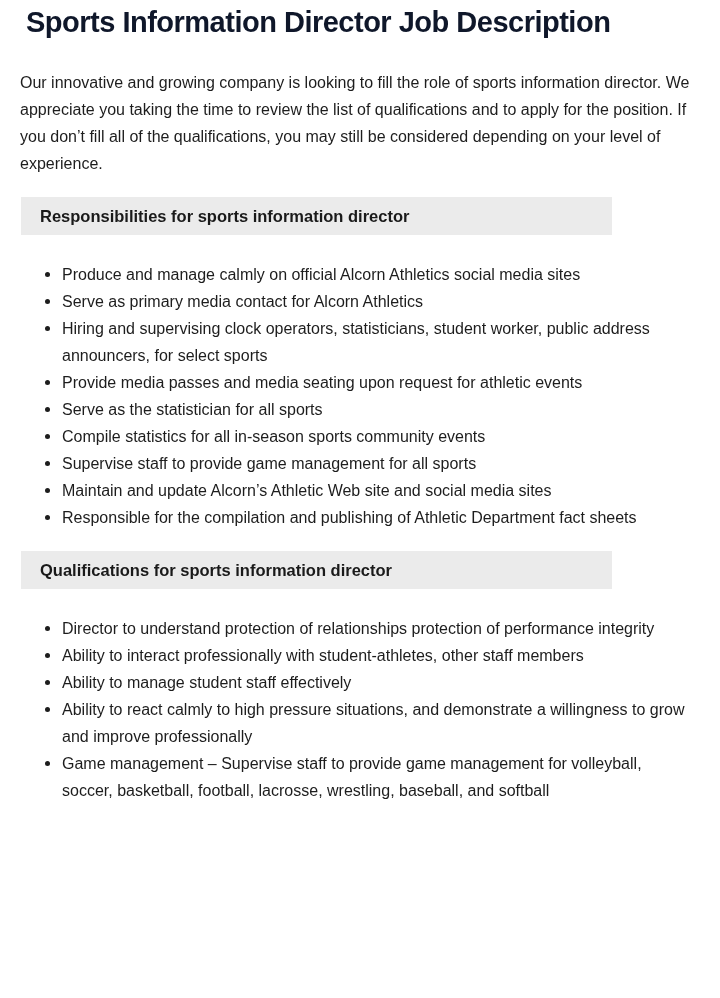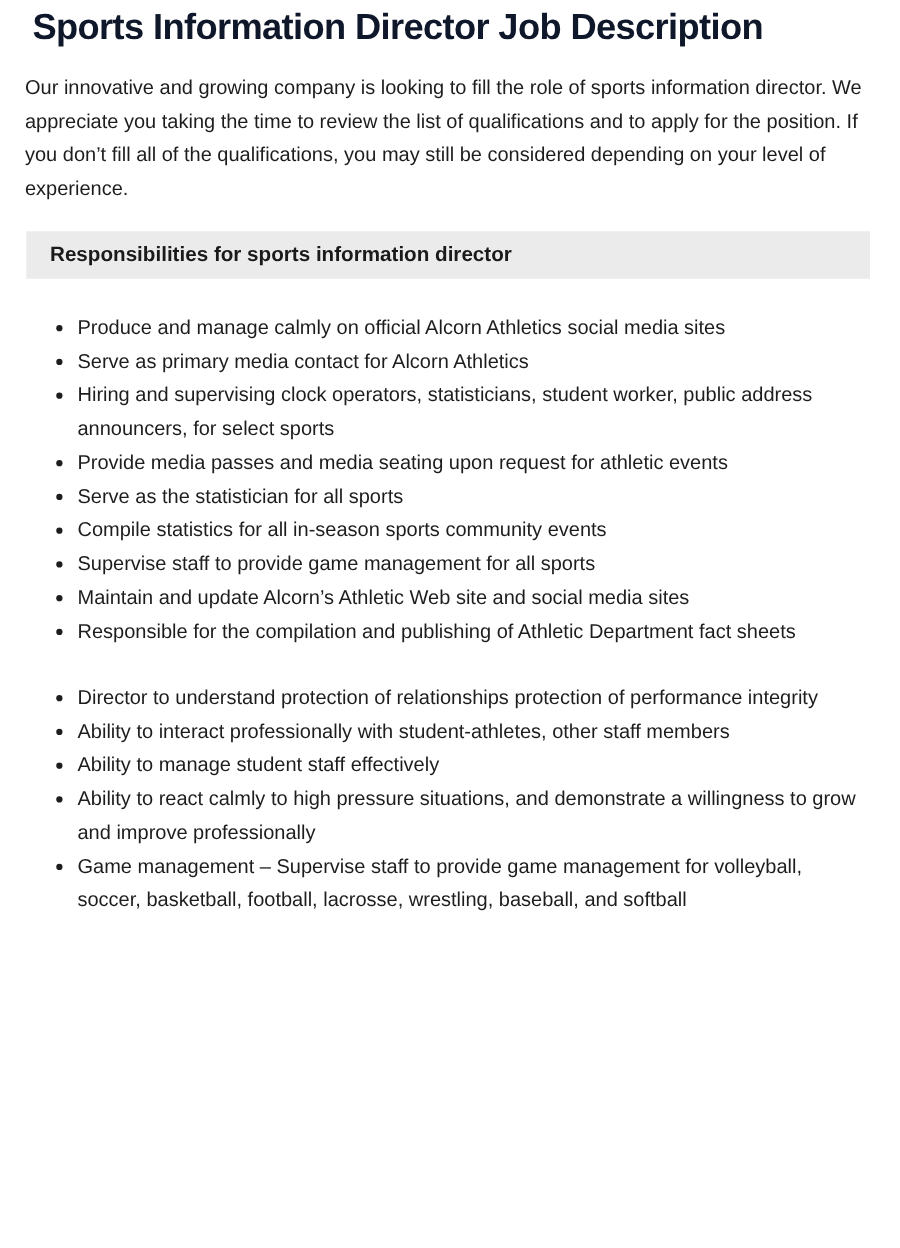--- a/index.html
+++ b/index.html
@@ -18,28 +18,28 @@
   .page-title {
     font-size: 29px;
     font-weight: bold;
     letter-spacing: -0.5px;
     color: #0f172a;
     padding-left: 6px;
     margin-top: 0;
     white-space: nowrap;
   }
   .intro {
-    margin-top: 18px;
+    margin-top: 30px;
     font-size: 16px;
     line-height: 27px;
     color: #1d1d1d;
   }
   .section { margin-top: 20px; }
   .section-header-bar {
-    width: 675px;
+    width: 591px;
     margin-left: 1px;
     height: 38px;
     background: #ebebeb;
     display: flex;
     align-items: center;
     padding-left: 19px;
     font-size: 16.5px;
     font-weight: bold;
     color: #1a1a1a;
   }
@@ -84,20 +84,21 @@
       <li>Provide media passes and media seating upon request for athletic events</li>
       <li>Serve as the statistician for all sports</li>
       <li>Compile statistics for all in-season sports community events</li>
       <li>Supervise staff to provide game management for all sports</li>
       <li>Maintain and update Alcorn’s Athletic Web site and social media sites</li>
       <li>Responsible for the compilation and publishing of Athletic Department fact sheets</li>
     </ul>
   </section>
 
   <section class="section">
+    <div class="section-header-bar">Qualifications for sports information director</div>
     <ul class="bullet-list">
       <li>Director to understand protection of relationships protection of performance integrity</li>
       <li>Ability to interact professionally with student-athletes, other staff members</li>
       <li>Ability to manage student staff effectively</li>
       <li>Ability to react calmly to high pressure situations, and demonstrate a willingness to grow and improve professionally</li>
       <li>Game management – Supervise staff to provide game management for volleyball, soccer, basketball, football, lacrosse, wrestling, baseball, and softball</li>
     </ul>
   </section>
 
 </div>

